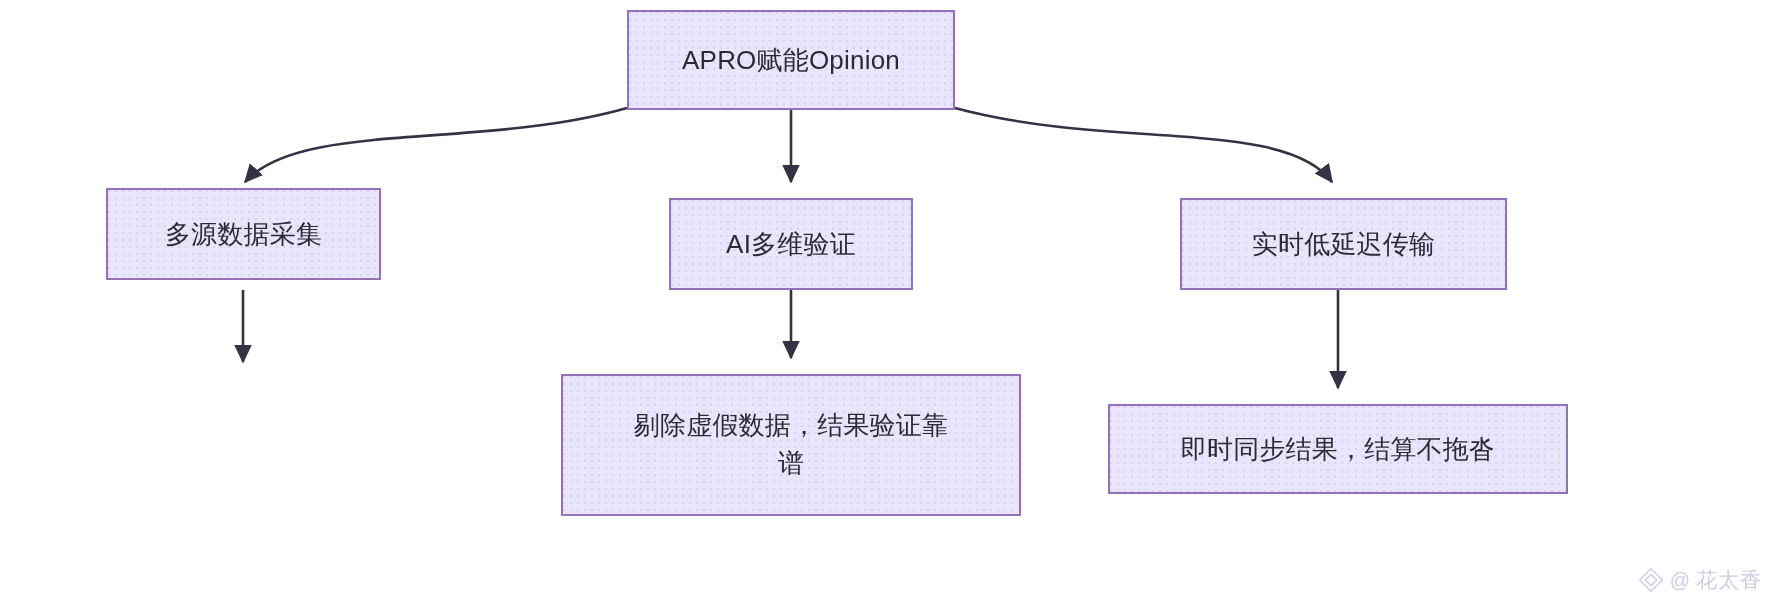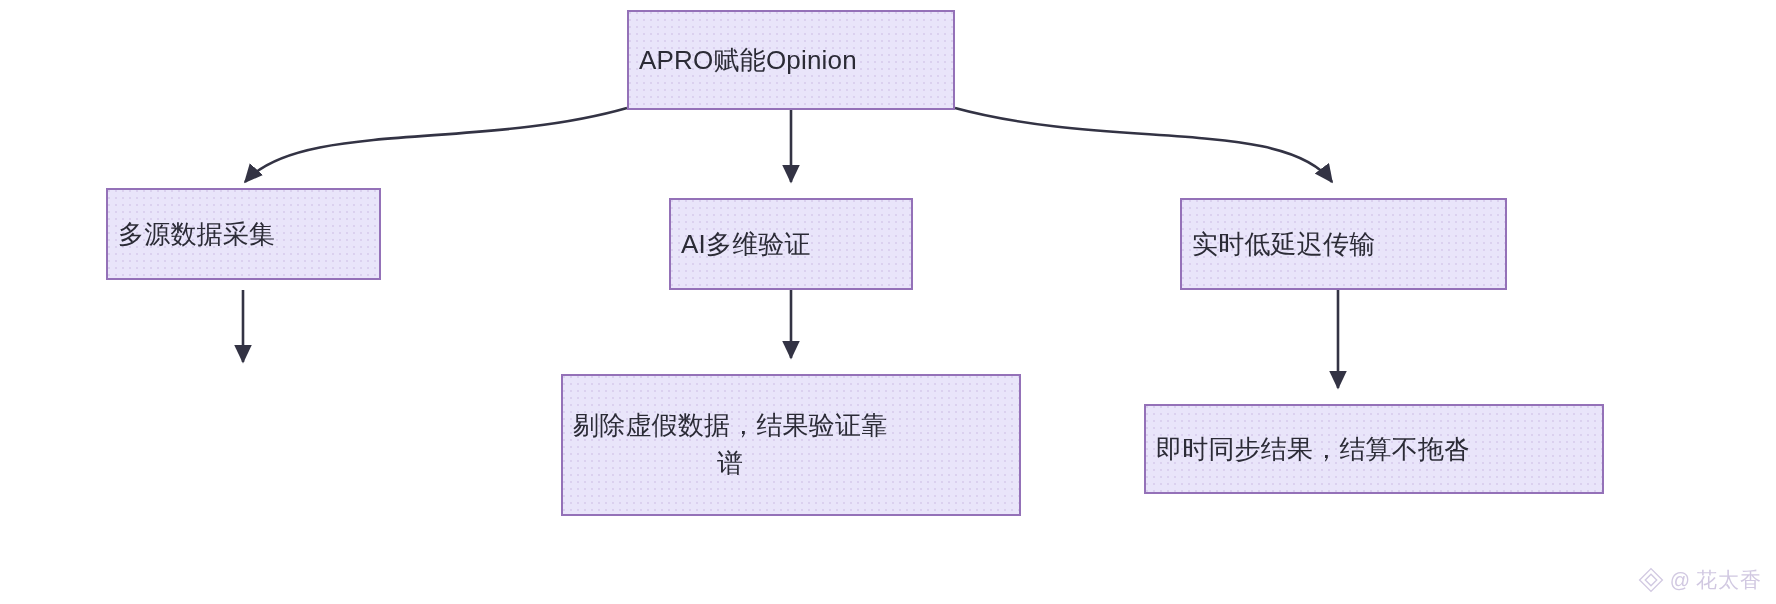--- a/index.html
+++ b/index.html
@@ -29,20 +29,21 @@
   .node {
     position: absolute;
     box-sizing: border-box;
     border: 2px solid #9471b8;
     background-color: #e9e5fa;
     background-image:
       radial-gradient(circle at 1px 1px, rgba(148,113,184,0.17) 0.8px, rgba(0,0,0,0) 0.9px);
     background-size: 7px 7px;
     display: flex;
     align-items: center;
+    justify-content: center;
     text-align: center;
     color: #2b2b36;
     line-height: 1.48;
     letter-spacing: 0.2px;
   }
   .node-label {
     display: block;
     padding: 0 10px;
     white-space: pre-line;
   }
@@ -93,21 +94,20 @@
     width: 460px;
     height: 142px;
     font-size: 26px;
   }
   #node-transmit-detail {
     left: 1108px;
     top: 404px;
     width: 460px;
     height: 90px;
     font-size: 26px;
-    margin-left: 36px;
   }
 
   
   #watermark {
     position: absolute;
     right: 14px;
     bottom: 10px;
     display: flex;
     align-items: center;
     gap: 6px;

